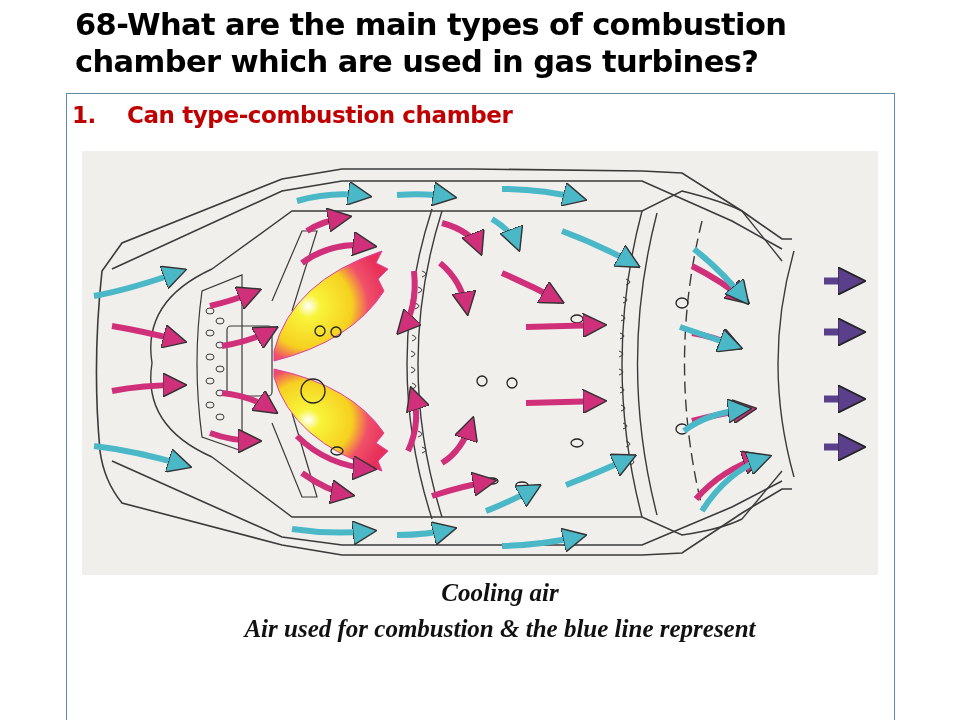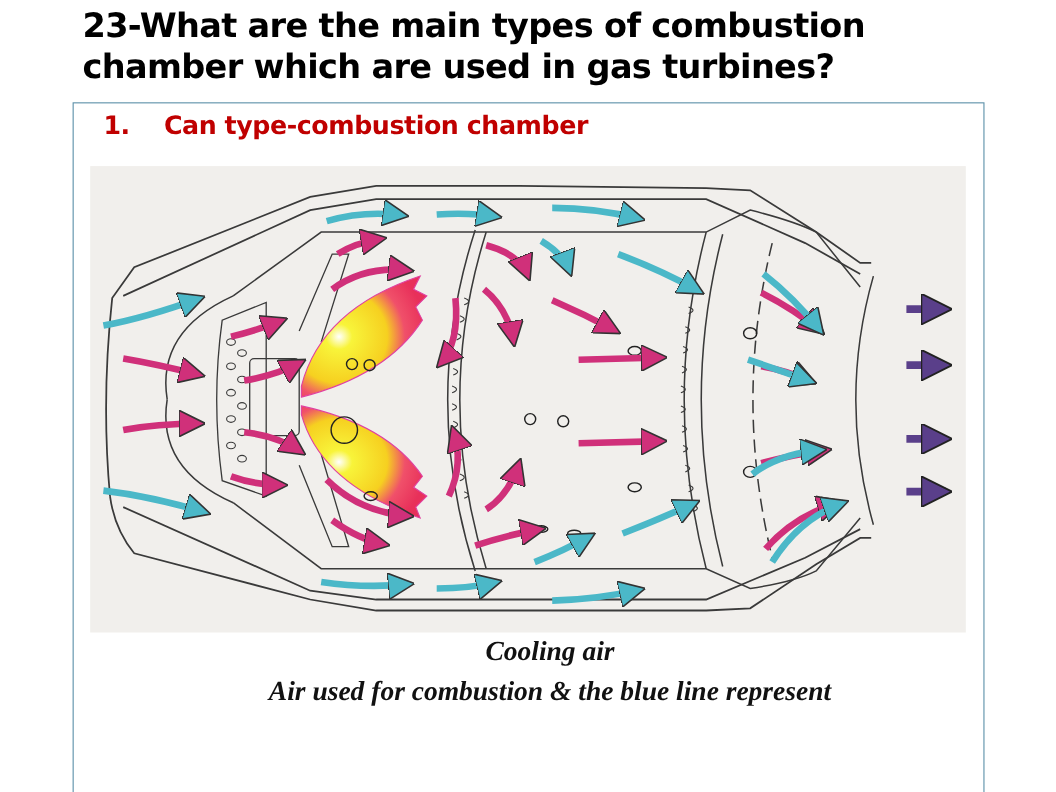--- a/index.html
+++ b/index.html
@@ -13,21 +13,21 @@
     letter-spacing: -0.6px;
   }
 
   .content-box {
     position: absolute; left: 66px; top: 93px; width: 829px; height: 640px;
     border: 1.5px solid #5b8fa8;
     background: #ffffff;
   }
 
   .section-heading {
-    position: absolute; left: 94px; top: 99px;
+    position: absolute; left: 72px; top: 99px;
     font-family: "DejaVu Sans", sans-serif; font-weight: bold;
     font-size: 23px; line-height: 32px; color: #c00000;
     letter-spacing: -0.4px;
   }
   .section-heading .num { display: inline-block; width: 55px; }
 
   .figure {
     position: absolute; left: 82px; top: 151px; width: 796px; height: 424px;
     background: #f1efec;
   }
@@ -38,21 +38,21 @@
     text-align: center;
     font-family: "Liberation Serif", serif; font-style: italic; font-weight: bold;
     font-size: 25px; line-height: 36px; color: #111111;
   }
   .caption .fig-ref { text-decoration: underline; }
 </style>
 </head>
 <body>
 
 <div class="slide-title">
-  <div>23-What are the main types of combustion</div>
+  <div>68-What are the main types of combustion</div>
   <div>chamber which are used in gas turbines?</div>
 </div>
 
 <div class="content-box"></div>
 
 <div class="section-heading">
   <span class="num">1.</span><span>Can type-combustion chamber</span>
 </div>
 
 <div class="figure">

